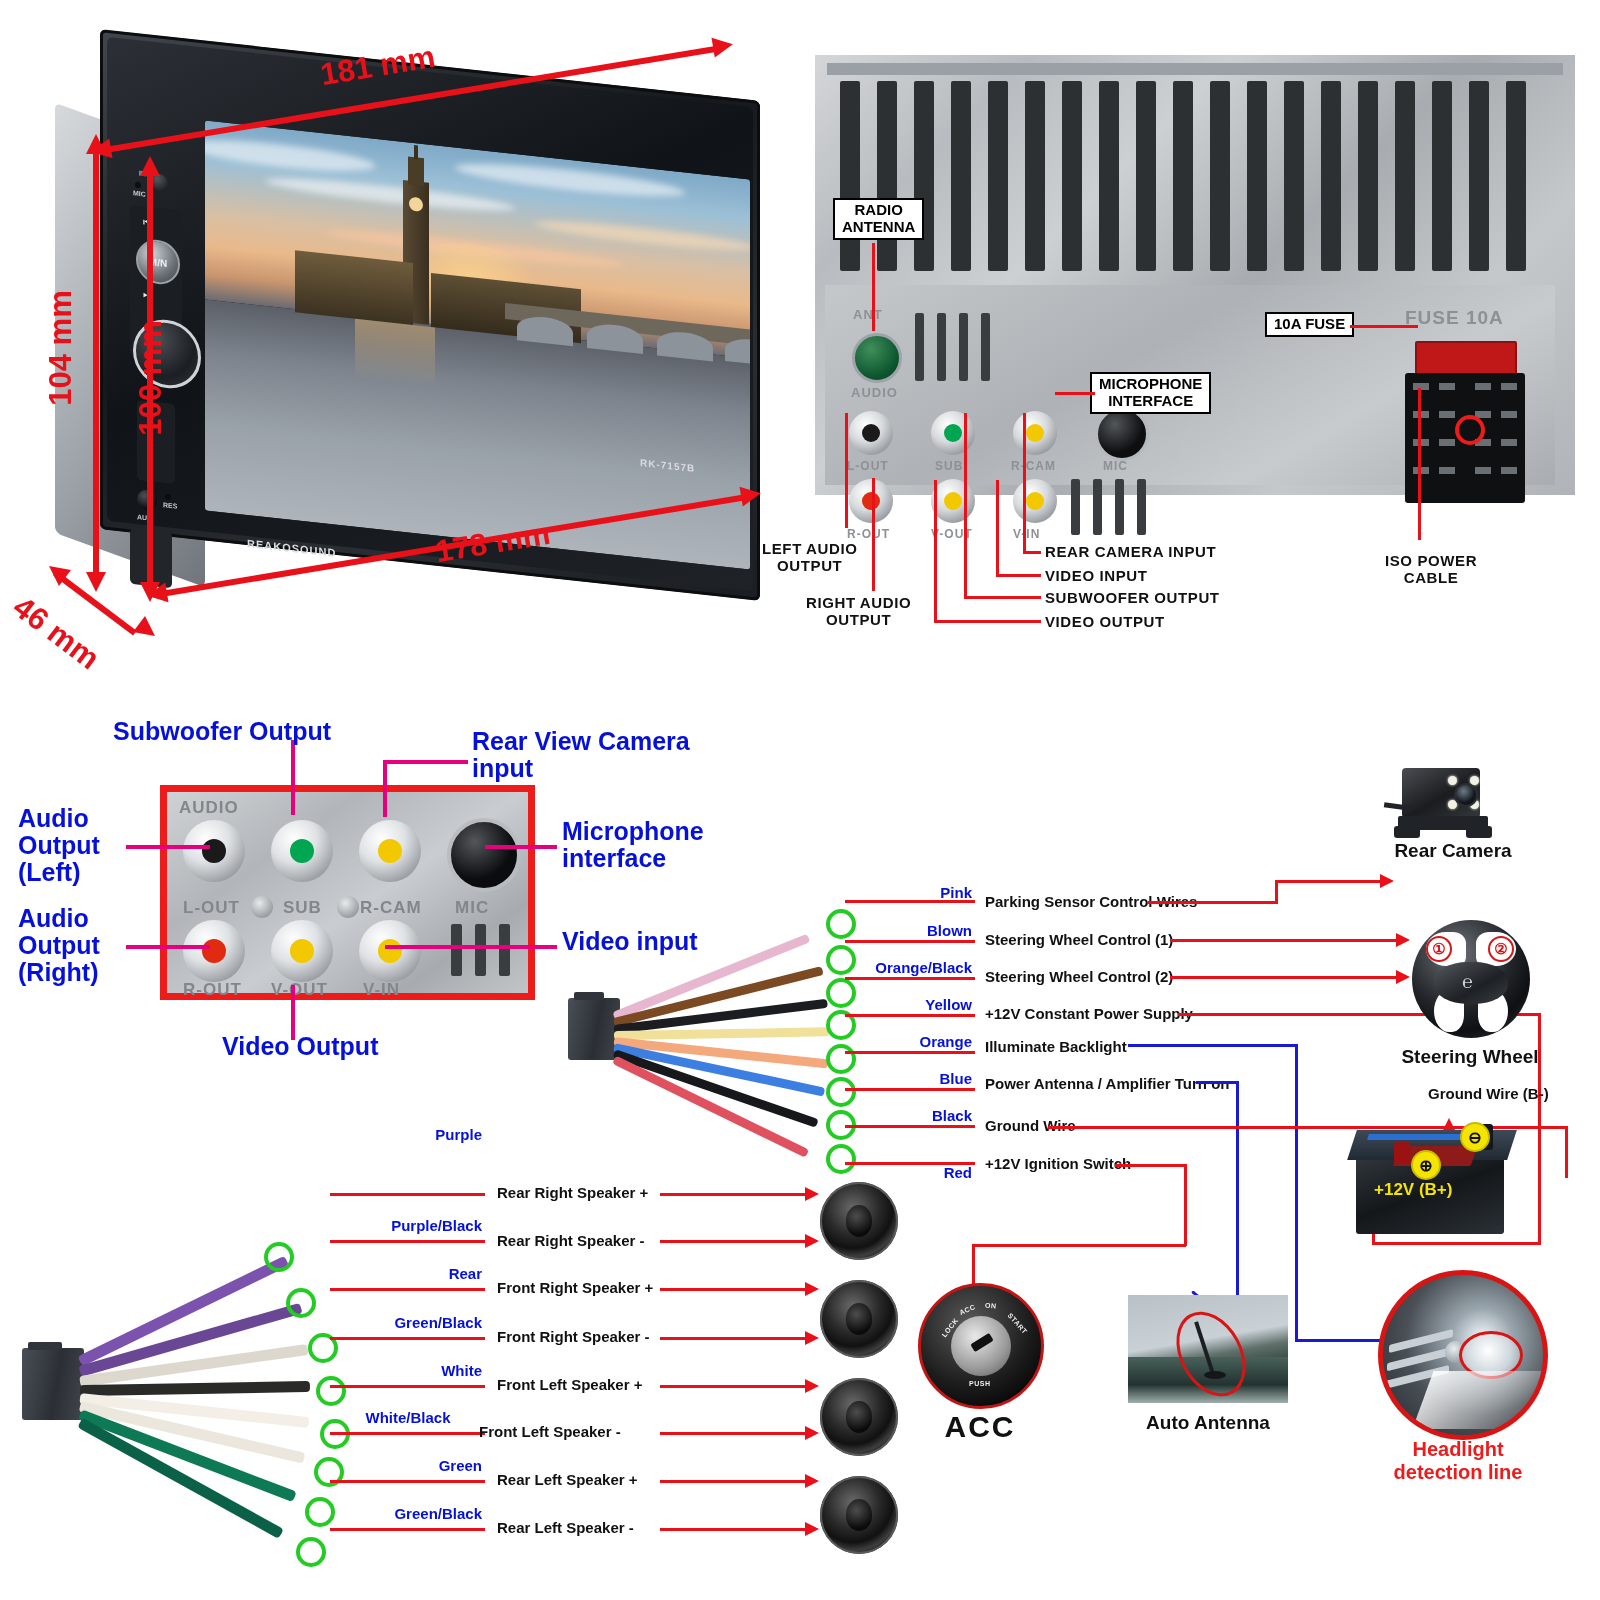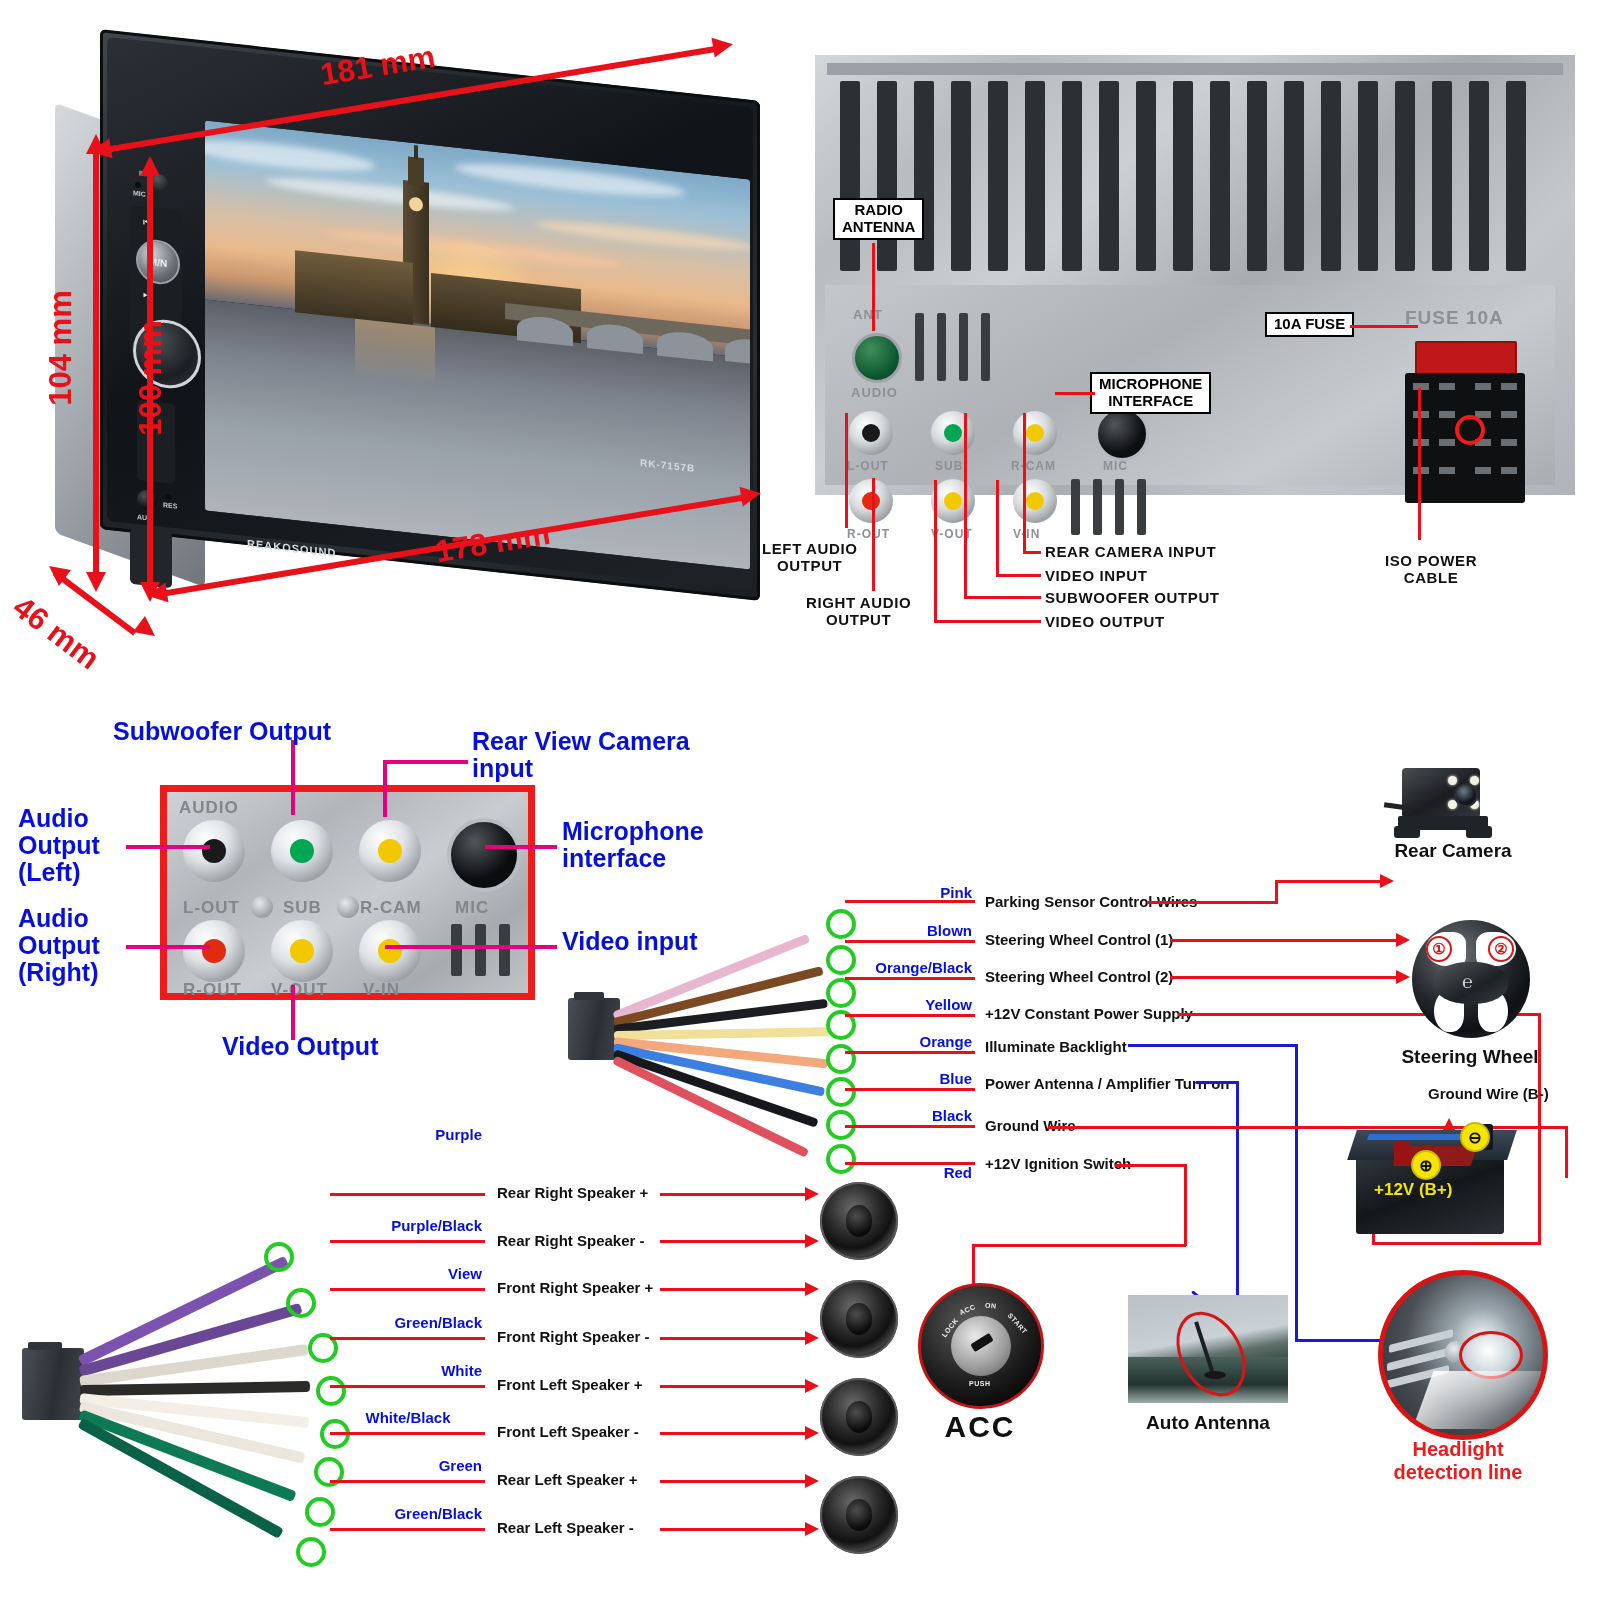--- a/index.html
+++ b/index.html
@@ -571,33 +571,33 @@
 <div class="hline" style="left:330px;top:1240px;width:155px;"></div>
 <div class="hline" style="left:330px;top:1288px;width:155px;"></div>
 <div class="hline" style="left:330px;top:1337px;width:155px;"></div>
 <div class="hline" style="left:330px;top:1385px;width:155px;"></div>
 <div class="hline" style="left:330px;top:1432px;width:155px;"></div>
 <div class="hline" style="left:330px;top:1480px;width:155px;"></div>
 <div class="hline" style="left:330px;top:1528px;width:155px;"></div>
 
 <div class="wname" style="left:370px;top:1126px;width:112px;">Purple</div>
 <div class="wname" style="left:350px;top:1217px;width:132px;">Purple/Black</div>
-<div class="wname" style="left:370px;top:1265px;width:112px;">View</div>
+<div class="wname" style="left:370px;top:1265px;width:112px;">Rear</div>
 <div class="wname" style="left:350px;top:1314px;width:132px;">Green/Black</div>
 <div class="wname" style="left:370px;top:1362px;width:112px;">White</div>
 <div class="wname" style="left:342px;top:1409px;width:132px;text-align:center;">White/Black</div>
 <div class="wname" style="left:370px;top:1457px;width:112px;">Green</div>
 <div class="wname" style="left:350px;top:1505px;width:132px;">Green/Black</div>
 
 <div class="wfunc" style="left:497px;top:1184px;">Rear Right Speaker +</div>
 <div class="wfunc" style="left:497px;top:1232px;">Rear Right Speaker -</div>
 <div class="wfunc" style="left:497px;top:1279px;">Front Right Speaker +</div>
 <div class="wfunc" style="left:497px;top:1328px;">Front Right Speaker -</div>
 <div class="wfunc" style="left:497px;top:1376px;">Front Left Speaker +</div>
-<div class="wfunc" style="left:497px;top:1423px;">Front Left Speaker -</div>
+<div class="wfunc" style="left:479px;top:1423px;">Front Left Speaker -</div>
 <div class="wfunc" style="left:497px;top:1471px;">Rear Left Speaker +</div>
 <div class="wfunc" style="left:497px;top:1519px;">Rear Left Speaker -</div>
 
 <div class="hline" style="left:660px;top:1193px;width:148px;"></div>
 <div class="arrow-r" style="left:805px;top:1187px;"></div>
 <div class="hline" style="left:660px;top:1240px;width:148px;"></div>
 <div class="arrow-r" style="left:805px;top:1234px;"></div>
 <div class="hline" style="left:660px;top:1288px;width:148px;"></div>
 <div class="arrow-r" style="left:805px;top:1282px;"></div>
 <div class="hline" style="left:660px;top:1337px;width:148px;"></div>

